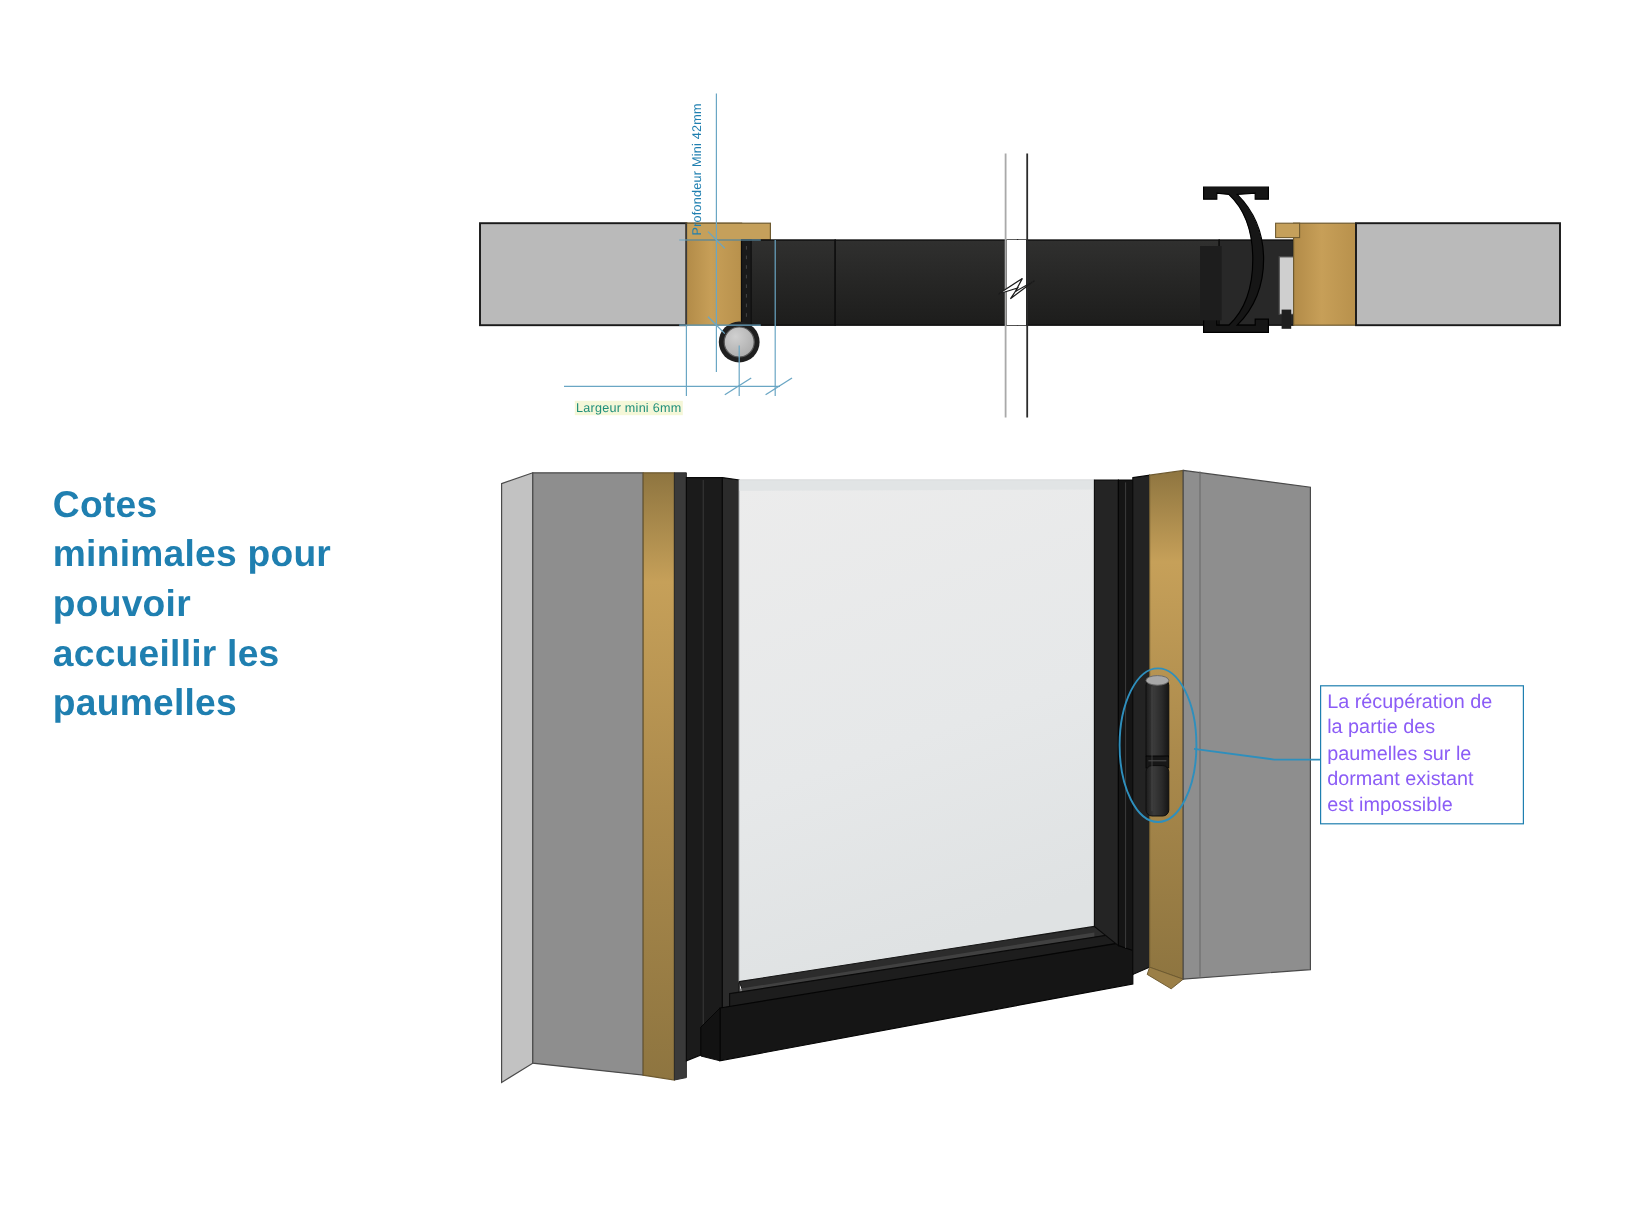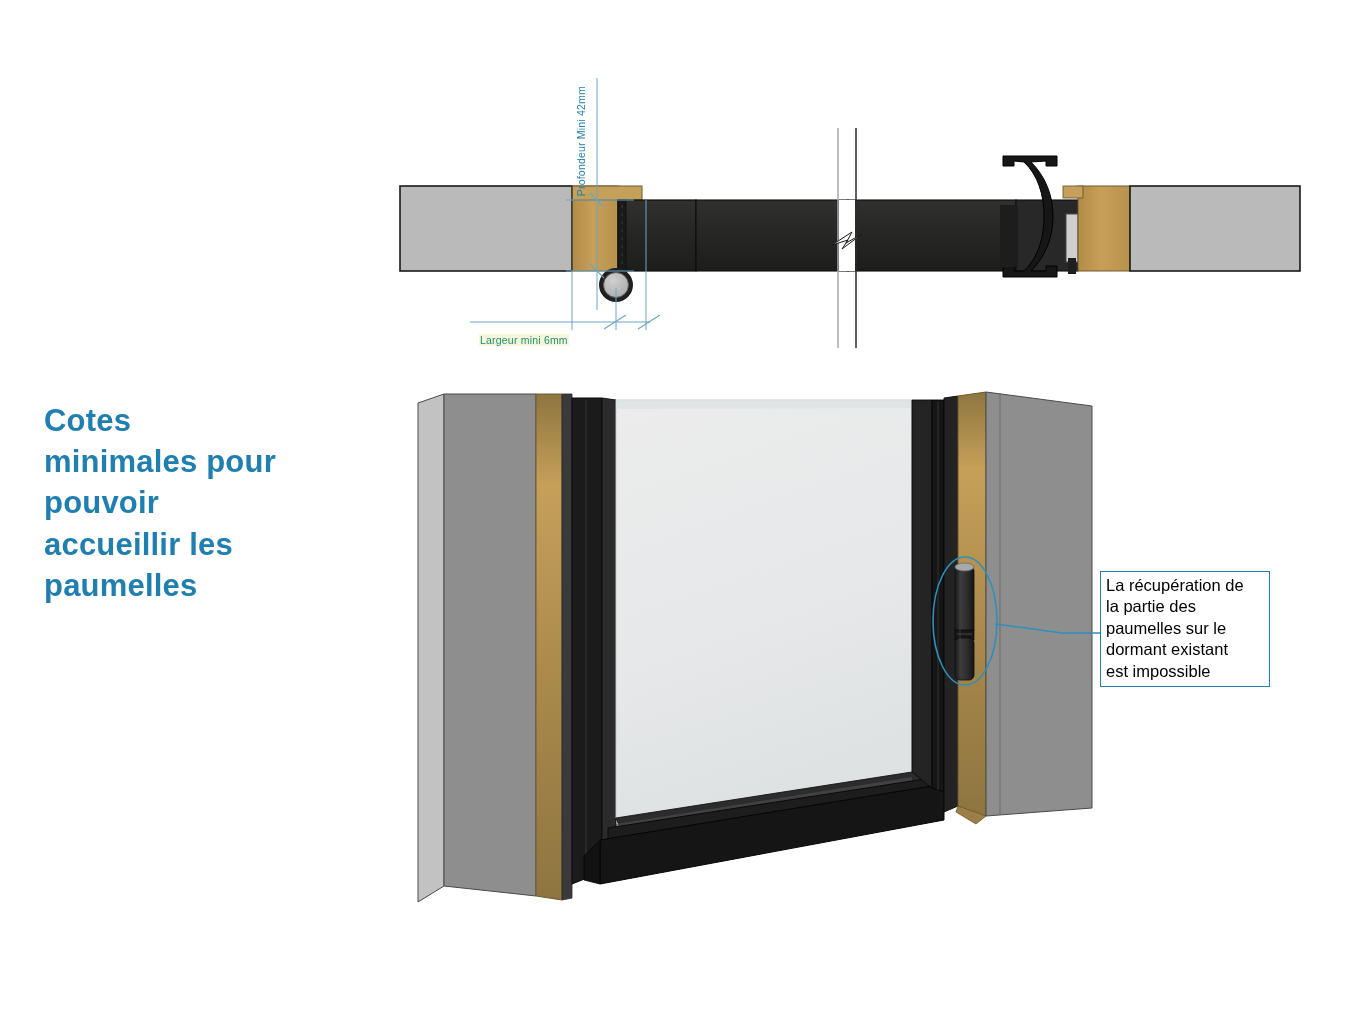--- a/index.html
+++ b/index.html
@@ -42,21 +42,21 @@
     height: 1025px;
   }
   
   #note-box {
     position: absolute;
     left: 1100px;
     top: 571px;
     width: 170px;
     border: 1.4px solid #1f7fb0;
     background: #ffffff;
-    color: #000000;
+    color: #8b5cf6;
     font-size: 16.5px;
     line-height: 1.30;
     padding: 3px 4px 4px 5px;
     box-sizing: border-box;
     white-space: pre-line;
   }
   
   .dim-label {
     position: absolute;
     color: #1f8f7a;

